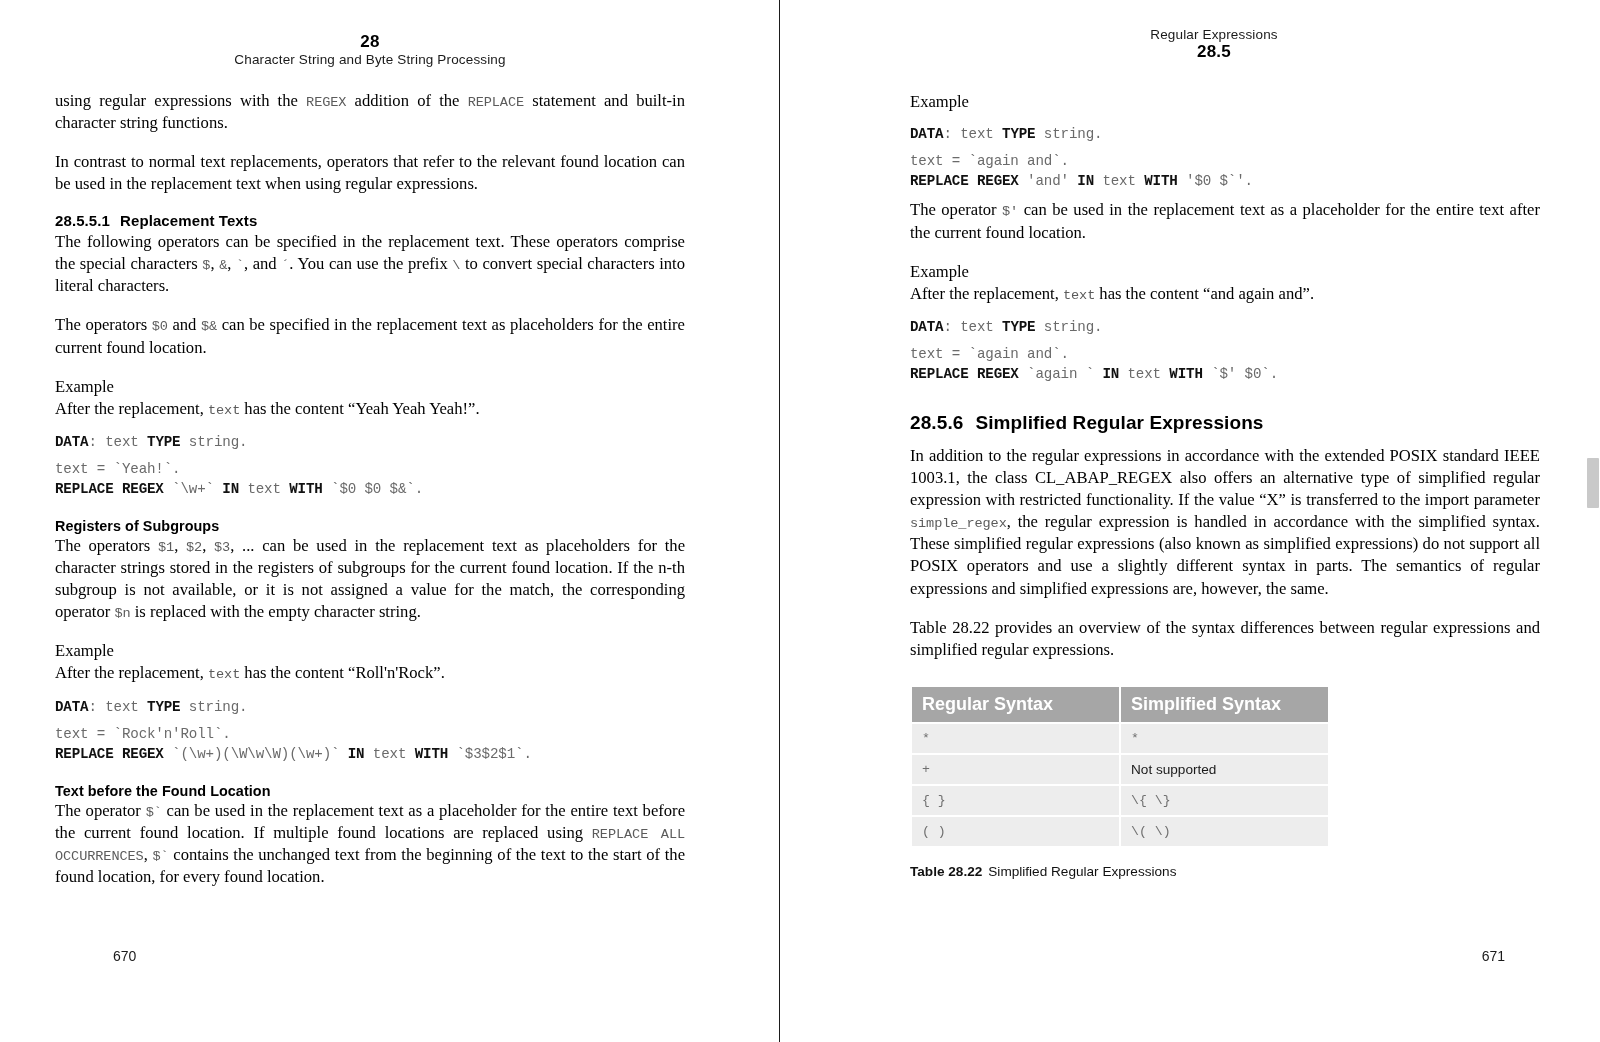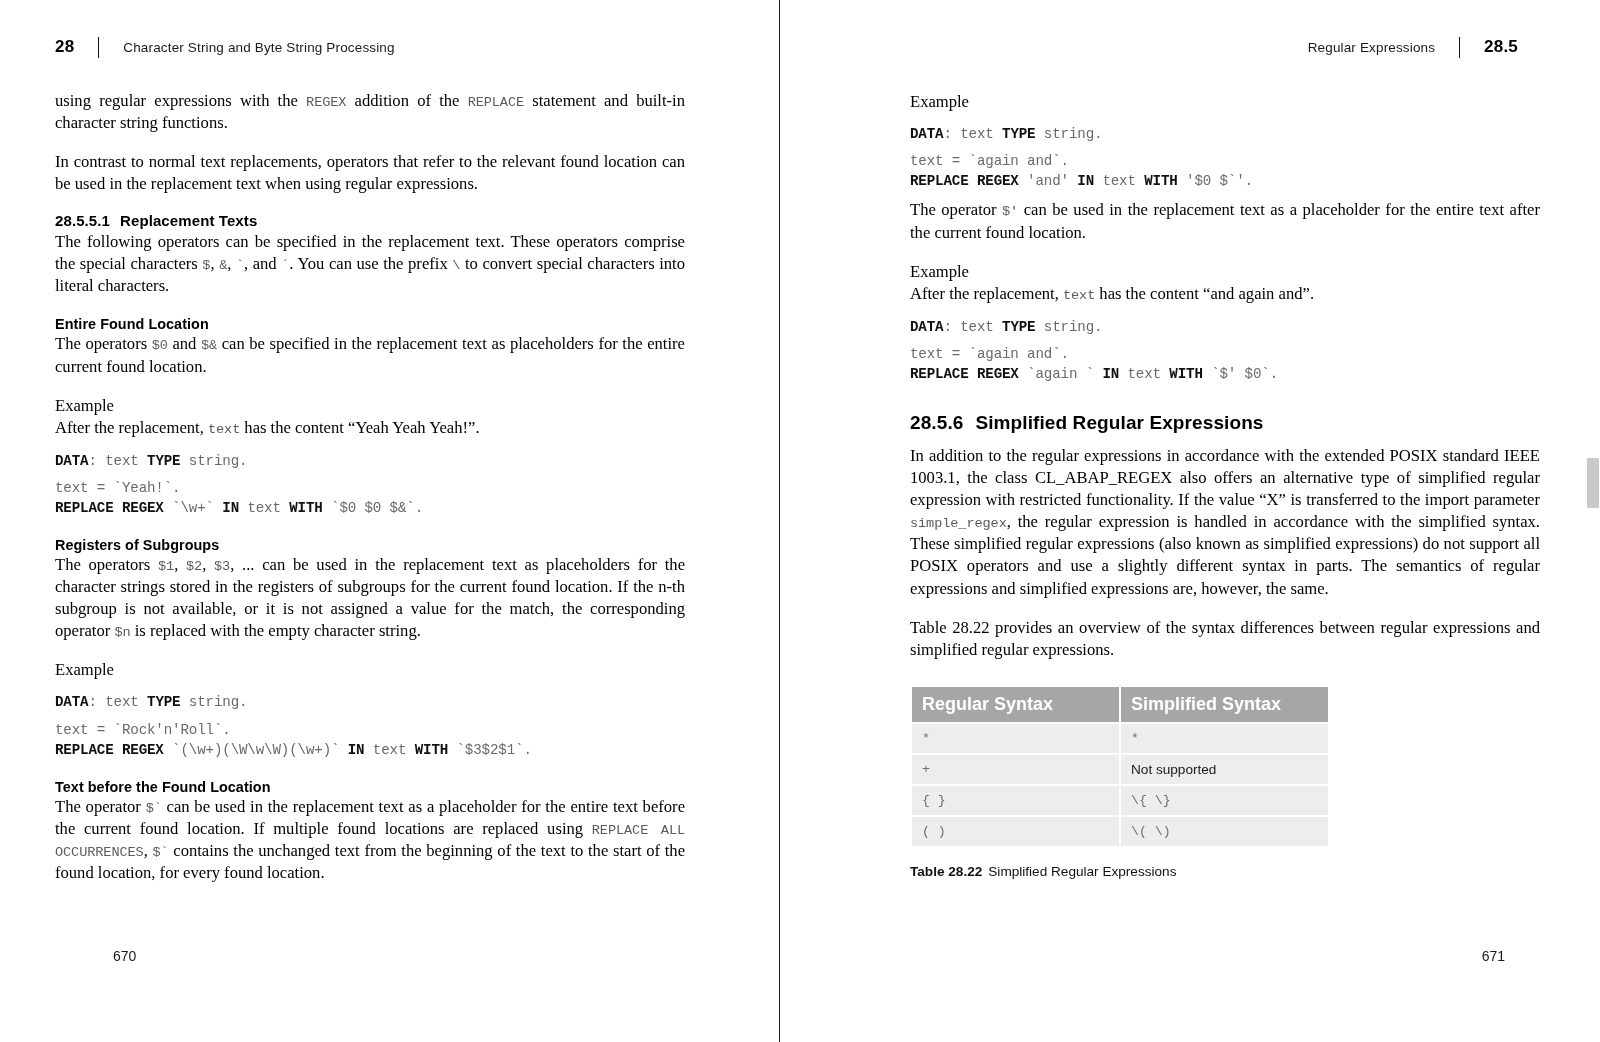--- a/index.html
+++ b/index.html
@@ -42,20 +42,21 @@
     background: #1b1b1b;
   }
 
   
   .runhead {
     display: flex;
     align-items: center;
     height: 30px;
     margin-top: 32px;
     font-family: "Liberation Sans", sans-serif;
+    flex-direction: column;
   }
   .runhead.left-head { justify-content: flex-start; }
   .runhead.right-head { justify-content: flex-end; padding-right: 22px; }
   .runhead .folio {
     font-weight: bold;
     font-size: 17px;
     letter-spacing: .2px;
     color: #000;
   }
   .runhead .rule {
@@ -222,33 +223,33 @@
     <div class="content">
 
       <p class="body"><span>using regular expressions with the </span><code>REGEX</code><span> addition of the </span><code>REPLACE</code><span> statement and built-in character string functions.</span></p>
 
       <p class="body">In contrast to normal text replacements, operators that refer to the relevant found location can be used in the replacement text when using regular expressions.</p>
 
       <h3 class="sub"><span class="num">28.5.5.1</span><span>Replacement Texts</span></h3>
 
       <p class="body"><span>The following operators can be specified in the replacement text. These operators comprise the special characters </span><code>$</code><span>, </span><code>&amp;</code><span>, </span><code>`</code><span>, and </span><code>´</code><span>. You can use the prefix </span><code>\</code><span> to convert special characters into literal characters.</span></p>
 
-      <h4 class="run">Entire Found Location</h4>
       <p class="body"><span>The operators </span><code>$0</code><span> and </span><code>$&amp;</code><span> can be specified in the replacement text as placeholders for the entire current found location.</span></p>
 
       <h4 class="example">Example</h4>
       <p class="body tight"><span>After the replacement, </span><code>text</code><span> has the content “Yeah Yeah Yeah!”.</span></p>
 
       <div class="listing"><span class="kw">DATA</span><span class="lit">: text </span><span class="kw">TYPE</span><span class="lit"> string.</span><span class="gap"></span><span class="lit">text = `Yeah!`.
 </span><span class="kw">REPLACE REGEX</span><span class="lit"> `\w+` </span><span class="kw">IN</span><span class="lit"> text </span><span class="kw">WITH</span><span class="lit"> `$0 $0 $&amp;`.</span></div>
 
       <h4 class="run">Registers of Subgroups</h4>
       <p class="body"><span>The operators </span><code>$1</code><span>, </span><code>$2</code><span>, </span><code>$3</code><span>, ... can be used in the replacement text as placeholders for the character strings stored in the registers of subgroups for the current found location. If the n-th subgroup is not available, or it is not assigned a value for the match, the corresponding operator </span><code>$n</code><span> is replaced with the empty character string.</span></p>
 
       <h4 class="example">Example</h4>
+      <p class="body tight"><span>After the replacement, </span><code>text</code><span> has the content “Roll'n'Rock”.</span></p>
 
       <div class="listing"><span class="kw">DATA</span><span class="lit">: text </span><span class="kw">TYPE</span><span class="lit"> string.</span><span class="gap"></span><span class="lit">text = `Rock'n'Roll`.
 </span><span class="kw">REPLACE REGEX</span><span class="lit"> `(\w+)(\W\w\W)(\w+)` </span><span class="kw">IN</span><span class="lit"> text </span><span class="kw">WITH</span><span class="lit"> `$3$2$1`.</span></div>
 
       <h4 class="run">Text before the Found Location</h4>
       <p class="body"><span>The operator </span><code>$`</code><span> can be used in the replacement text as a placeholder for the entire text before the current found location. If multiple found locations are replaced using </span><code>REPLACE ALL OCCURRENCES</code><span>, </span><code>$`</code><span> contains the unchanged text from the beginning of the text to the start of the found location, for every found location.</span></p>
 
     </div>
 
     <div class="folio-bottom">670</div>

